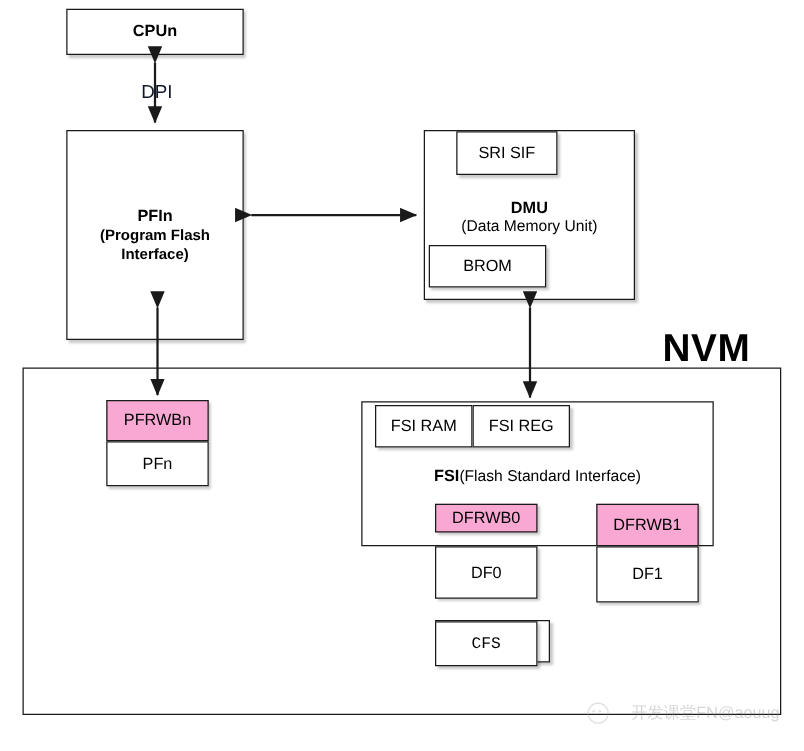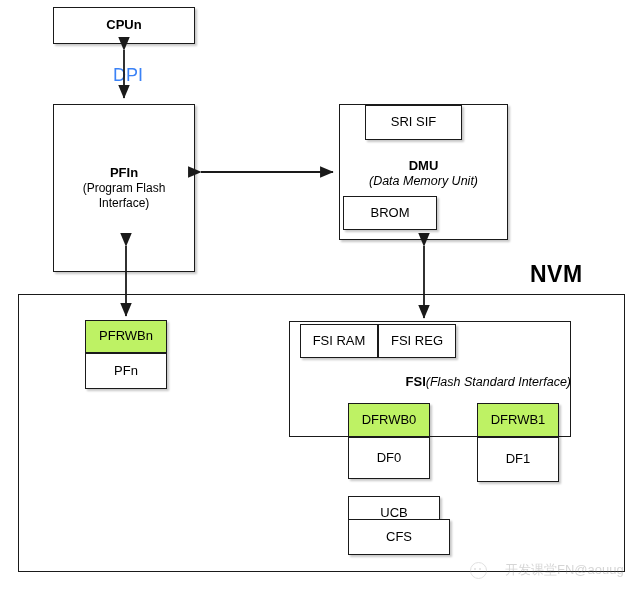--- a/index.html
+++ b/index.html
@@ -27,51 +27,50 @@
     display: flex;
     align-items: center;
     justify-content: flex-end;
     text-align: center;
     line-height: 1.25;
   }
   .box-plain {
     box-shadow: none;
   }
   .orange {
-    background: #bef264;
+    background: #f9a8d4;
   }
   .t-title {
     font-size: 13px;
     font-weight: bold;
   }
   .t-node {
     font-size: 13px;
     font-weight: normal;
   }
   .stack-label {
     display: block;
   }
   .sub {
-    font-weight: normal;
+    font-weight: bold;
     font-size: 12px;
   }
   .sub-normal {
     font-weight: normal;
     font-size: 12.5px;
-    font-style: italic;
   }
   .label-free {
     position: absolute;
-    font-size: 18px;
-    color: #3b82f6;
+    font-size: 15px;
+    color: #0f172a;
     white-space: nowrap;
   }
   .nvm-label {
     position: absolute;
-    font-size: 23px;
+    font-size: 31px;
     font-weight: bold;
     letter-spacing: 0.5px;
     color: #000000;
     white-space: nowrap;
   }
   .center-text {
     width: 100%;
     padding: 0 4px;
     box-sizing: border-box;
   }
@@ -134,21 +133,21 @@
     </div>
   </div>
 
   <div class="box" style="left:339px; top:104px; width:169px; height:136px;">
     <div class="center-text" style="margin-top:4px;">
       <span class="t-title stack-label">DMU</span>
       <span class="sub-normal stack-label">(Data Memory Unit)</span>
     </div>
   </div>
 
-  <div class="box" style="left:365px; top:105px; width:97px; height:35px;">
+  <div class="box" style="left:365px; top:105px; width:81px; height:35px;">
     <span class="t-node center-text">SRI SIF</span>
   </div>
 
   <div class="box" style="left:343px; top:196px; width:94px; height:34px;">
     <span class="t-node center-text">BROM</span>
   </div>
 
   <div class="box orange" style="left:85px; top:320px; width:82px; height:33px;">
     <span class="t-node center-text">PFRWBn</span>
   </div>
@@ -158,34 +157,34 @@
 
   <div class="box box-plain" style="left:289px; top:321px; width:282px; height:116px;"></div>
 
   <div class="box" style="left:300px; top:324px; width:78px; height:34px;">
     <span class="t-node center-text">FSI RAM</span>
   </div>
   <div class="box" style="left:378px; top:324px; width:78px; height:34px;">
     <span class="t-node center-text">FSI REG</span>
   </div>
 
-  <div style="position:absolute; left:289px; top:372px; width:282px; text-align:right;">
+  <div style="position:absolute; left:289px; top:372px; width:282px; text-align:center;">
     <span class="t-title">FSI</span><span class="sub-normal">(Flash Standard Interface)</span>
   </div>
 
-  <div class="box orange" style="left:348px; top:403px; width:82px; height:34px;">
+  <div class="box orange" style="left:348px; top:403px; width:82px; height:23px;">
     <span class="t-node center-text">DFRWB0</span>
   </div>
   <div class="box" style="left:348px; top:437px; width:82px; height:42px;">
     <span class="t-node center-text">DF0</span>
   </div>
   <div class="box" style="left:348px; top:496px; width:92px; height:34px;">
     <span class="t-node center-text">UCB</span>
   </div>
-  <div class="box" style="left:348px; top:519px; width:102px; height:36px;">
+  <div class="box" style="left:348px; top:497px; width:82px; height:36px;font-family:Liberation Mono, monospace;">
     <span class="t-node center-text">CFS</span>
   </div>
 
   <div class="box orange" style="left:477px; top:403px; width:82px; height:34px;">
     <span class="t-node center-text">DFRWB1</span>
   </div>
   <div class="box" style="left:477px; top:437px; width:82px; height:45px;">
     <span class="t-node center-text">DF1</span>
   </div>
 

